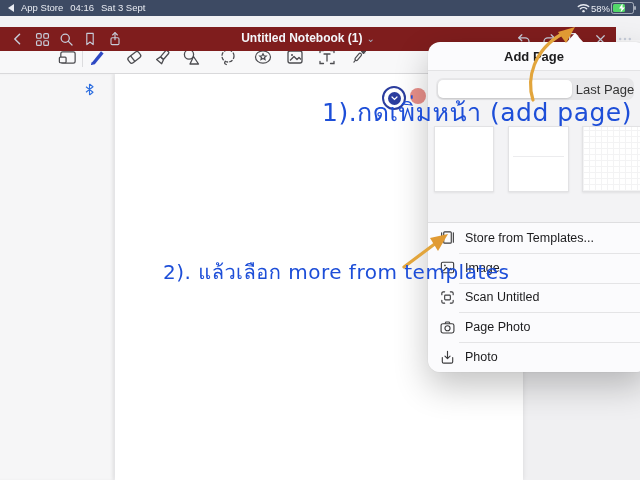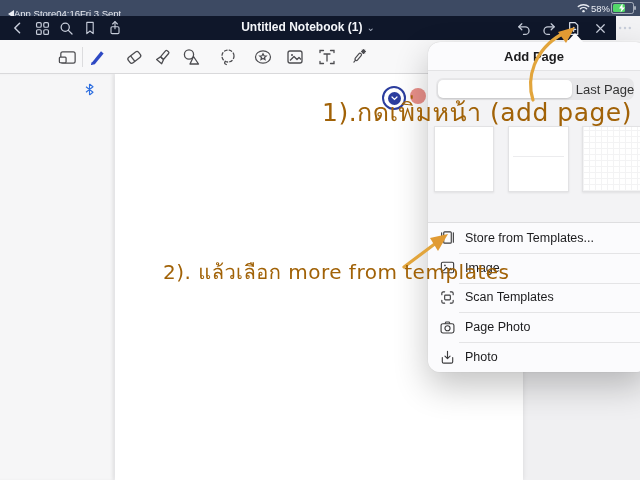--- a/index.html
+++ b/index.html
@@ -2,31 +2,31 @@
 <html><head>
 <meta charset="utf-8">
 <style>
   html,body{margin:0;padding:0;}
   .screen{position:relative;width:640px;height:480px;overflow:hidden;
     font-family:"Liberation Sans",sans-serif;background:#f2f2f4;}
 
   
   .statusbar{position:absolute;left:0;top:0;width:640px;height:16px;background:#3d4a63;
     color:#e9ecf3;font-size:9.5px;z-index:20;}
-  .sb-left{position:absolute;left:8px;top:8px;display:flex;align-items:center;}
+  .sb-left{position:absolute;left:8px;top:2px;display:flex;align-items:center;gap:7px;}
   .sb-right{position:absolute;right:6px;top:2px;display:flex;align-items:center;gap:1px;}
   .back-tri{width:0;height:0;border-top:4px solid transparent;border-bottom:4px solid transparent;
     border-right:6px solid #e9ecf3;}
   .batt{position:relative;width:21px;height:10px;border:1px solid rgba(233,236,243,.6);border-radius:2.5px;}
   .batt .fill{position:absolute;left:1px;top:1px;bottom:1px;width:58%;background:#53d769;border-radius:1.5px;}
   .batt .cap{position:absolute;right:-3px;top:2.5px;width:2px;height:4px;background:rgba(233,236,243,.6);border-radius:1px;}
   .batt svg{position:absolute;left:4px;top:0px;}
 
   
-  .navbar{position:absolute;left:0;top:16px;width:616px;height:24px;background:#0f172a;z-index:20;}
+  .navbar{position:absolute;left:0;top:27px;width:616px;height:24px;background:#7f1d1d;z-index:20;}
   .nav-btn{position:absolute;top:2px;width:20px;height:20px;display:flex;align-items:center;justify-content:center;}
   .nav-title{position:absolute;left:50%;top:4px;transform:translateX(-50%);display:flex;align-items:center;gap:4px;
     color:#f4f6fa;font-size:12px;font-weight:bold;white-space:nowrap;}
   .nav-title .chev{color:#aab3c4;font-size:10px;font-weight:normal;}
 
   
   .toolrow{position:absolute;left:0;top:40px;width:640px;height:33px;background:#f8f8f9;
     border-bottom:1px solid #d9d9db;z-index:10;}
   .tool-btn{position:absolute;top:4px;width:26px;height:26px;display:flex;align-items:center;justify-content:center;}
   .tool-divider{position:absolute;left:82px;top:7px;width:1px;height:20px;background:#dcdcde;}
@@ -60,37 +60,37 @@
   .flash-line{position:absolute;left:4px;right:4px;top:45%;height:1px;background:#ececee;}
   .grid-bg{background-image:repeating-linear-gradient(0deg,#f3f3f4 0 1px,transparent 1px 6px),
     repeating-linear-gradient(90deg,#f3f3f4 0 1px,transparent 1px 6px);background-color:#fff;}
   .menu-div{position:absolute;left:0;top:180px;width:220px;height:1px;background:#dedee0;}
   .menu{position:absolute;left:0;top:181px;width:220px;height:149px;display:flex;flex-direction:column;background:#fbfbfd;}
   .menu-row{position:relative;flex:1;display:flex;align-items:center;gap:9px;padding-left:11px;}
   .menu-row + .menu-row::before{content:'';position:absolute;left:31px;right:0;top:0;height:1px;background:#e4e4e6;}
   .menu-label{font-size:12.5px;color:#1c1c1e;white-space:nowrap;}
 
   
-  .annot{position:absolute;z-index:100;color:#a16207;font-family:"DejaVu Sans",sans-serif;
+  .annot{position:absolute;z-index:100;color:#1d4ed8;font-family:"DejaVu Sans",sans-serif;
     white-space:nowrap;pointer-events:none;letter-spacing:.5px;}
   .annot1{left:322px;top:92px;font-size:25px;}
   .annot2{left:163px;top:256px;font-size:20px;}
   .arrow-layer{position:absolute;left:0;top:0;width:640px;height:480px;z-index:99;pointer-events:none;}
 </style>
 </head>
 <body>
 
 <div class="screen">
 
   <div class="statusbar">
     <div class="sb-left">
       <span class="back-tri"></span>
       <span>App Store</span>
       <span>04:16</span>
-      <span>Fri 3 Sept</span>
+      <span>Sat 3 Sept</span>
     </div>
     <div class="sb-right">
       <svg width="13" height="10" viewBox="0 0 12 9">
         <path d="M1.2 3.2 C3.6 1 8.4 1 10.8 3.2" fill="none" stroke="#e9ecf3" stroke-width="1.3" stroke-linecap="round"></path>
         <path d="M3.1 5.2 C4.7 3.8 7.3 3.8 8.9 5.2" fill="none" stroke="#e9ecf3" stroke-width="1.3" stroke-linecap="round"></path>
         <circle cx="6" cy="7.4" r="1.1" fill="#e9ecf3"></circle>
       </svg>
       <span>58%</span>
       <span class="batt">
         <span class="fill"></span>
@@ -328,21 +328,21 @@
           </svg>
         <span class="menu-label">Image</span>
       </div>
       <div class="menu-row">
         <svg width="17" height="17" viewBox="0 0 18 18">
             <g fill="none" stroke="#3c3c3e" stroke-width="1.2" stroke-linecap="round">
           <path d="M3 6 V4.5 A1.5 1.5 0 0 1 4.5 3 H6 M15 6 V4.5 A1.5 1.5 0 0 0 13.5 3 H12 M3 12 v1.5 A1.5 1.5 0 0 0 4.5 15 H6 M15 12 v1.5 A1.5 1.5 0 0 1 13.5 15 H12"></path>
           <rect x="6" y="6.5" width="6" height="5" rx="0.8"></rect>
             </g>
           </svg>
-        <span class="menu-label">Scan Templates</span>
+        <span class="menu-label">Scan Untitled</span>
       </div>
       <div class="menu-row">
         <svg width="17" height="17" viewBox="0 0 18 18">
             <g fill="none" stroke="#3c3c3e" stroke-width="1.2" stroke-linejoin="round">
           <rect x="2.2" y="5" width="13.6" height="9.8" rx="2"></rect>
               <circle cx="9" cy="9.8" r="2.7"></circle>
               <path d="M6.3 5 L7.3 3.2 H10.7 L11.7 5"></path>
             </g>
           </svg>
         <span class="menu-label">Page Photo</span>

